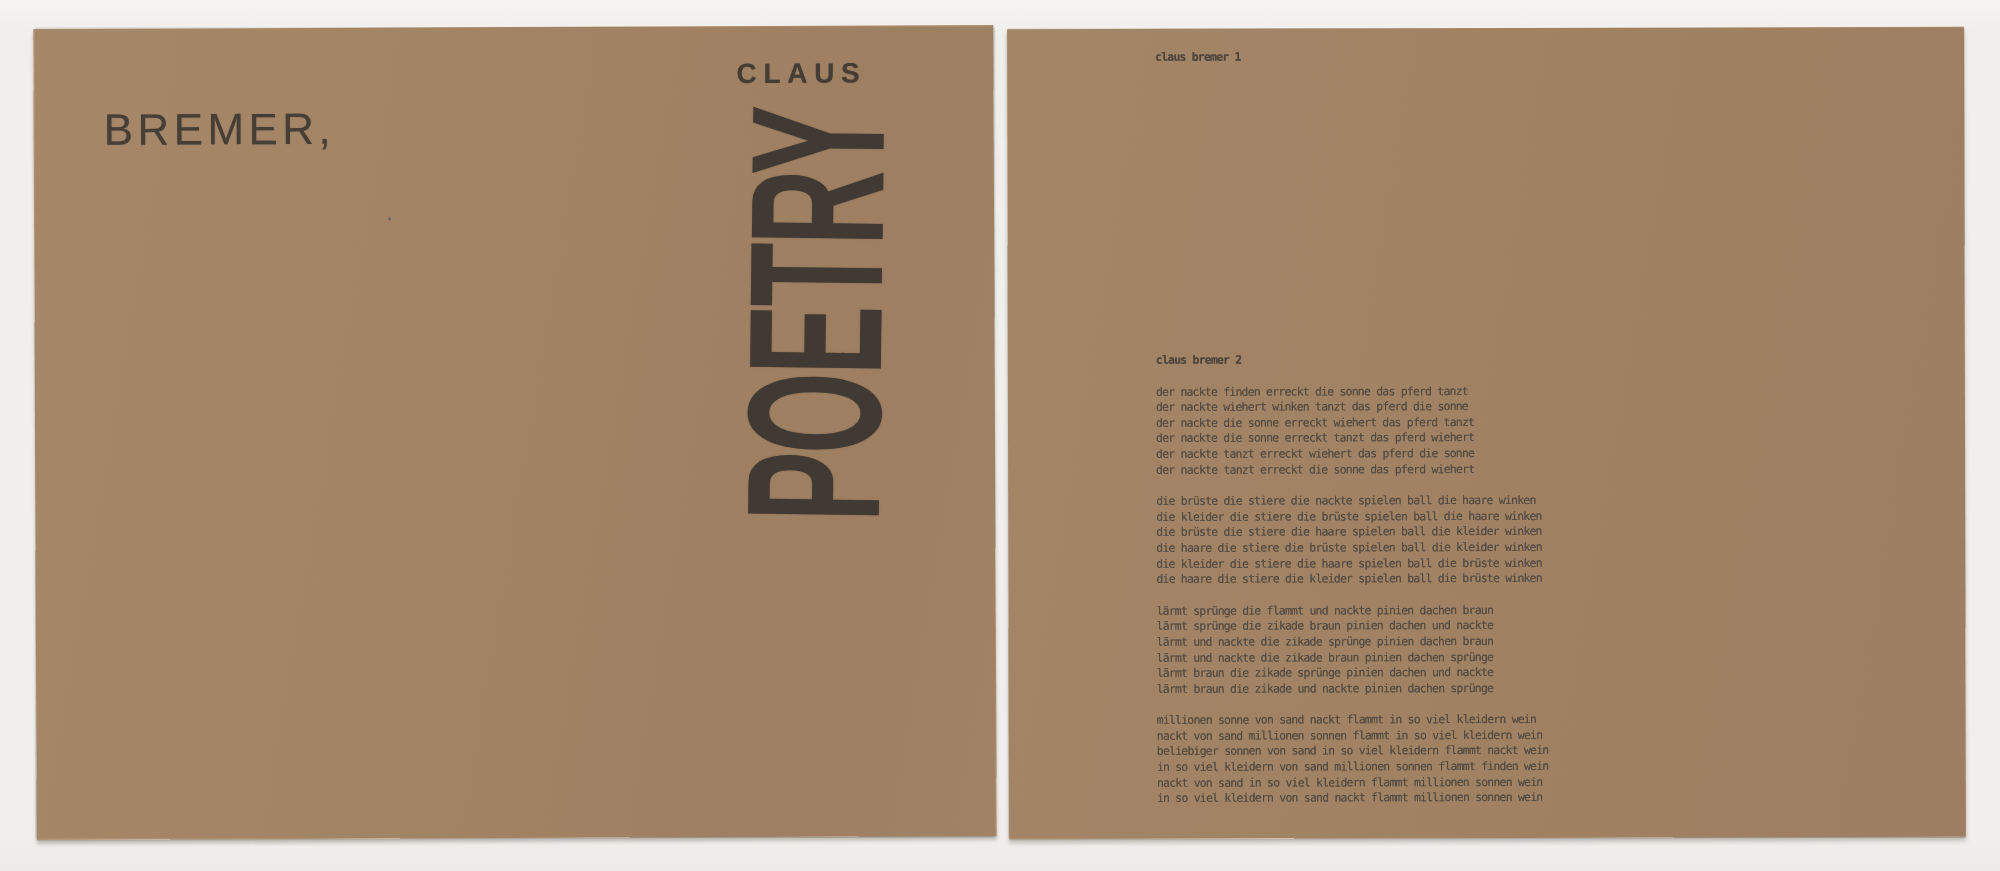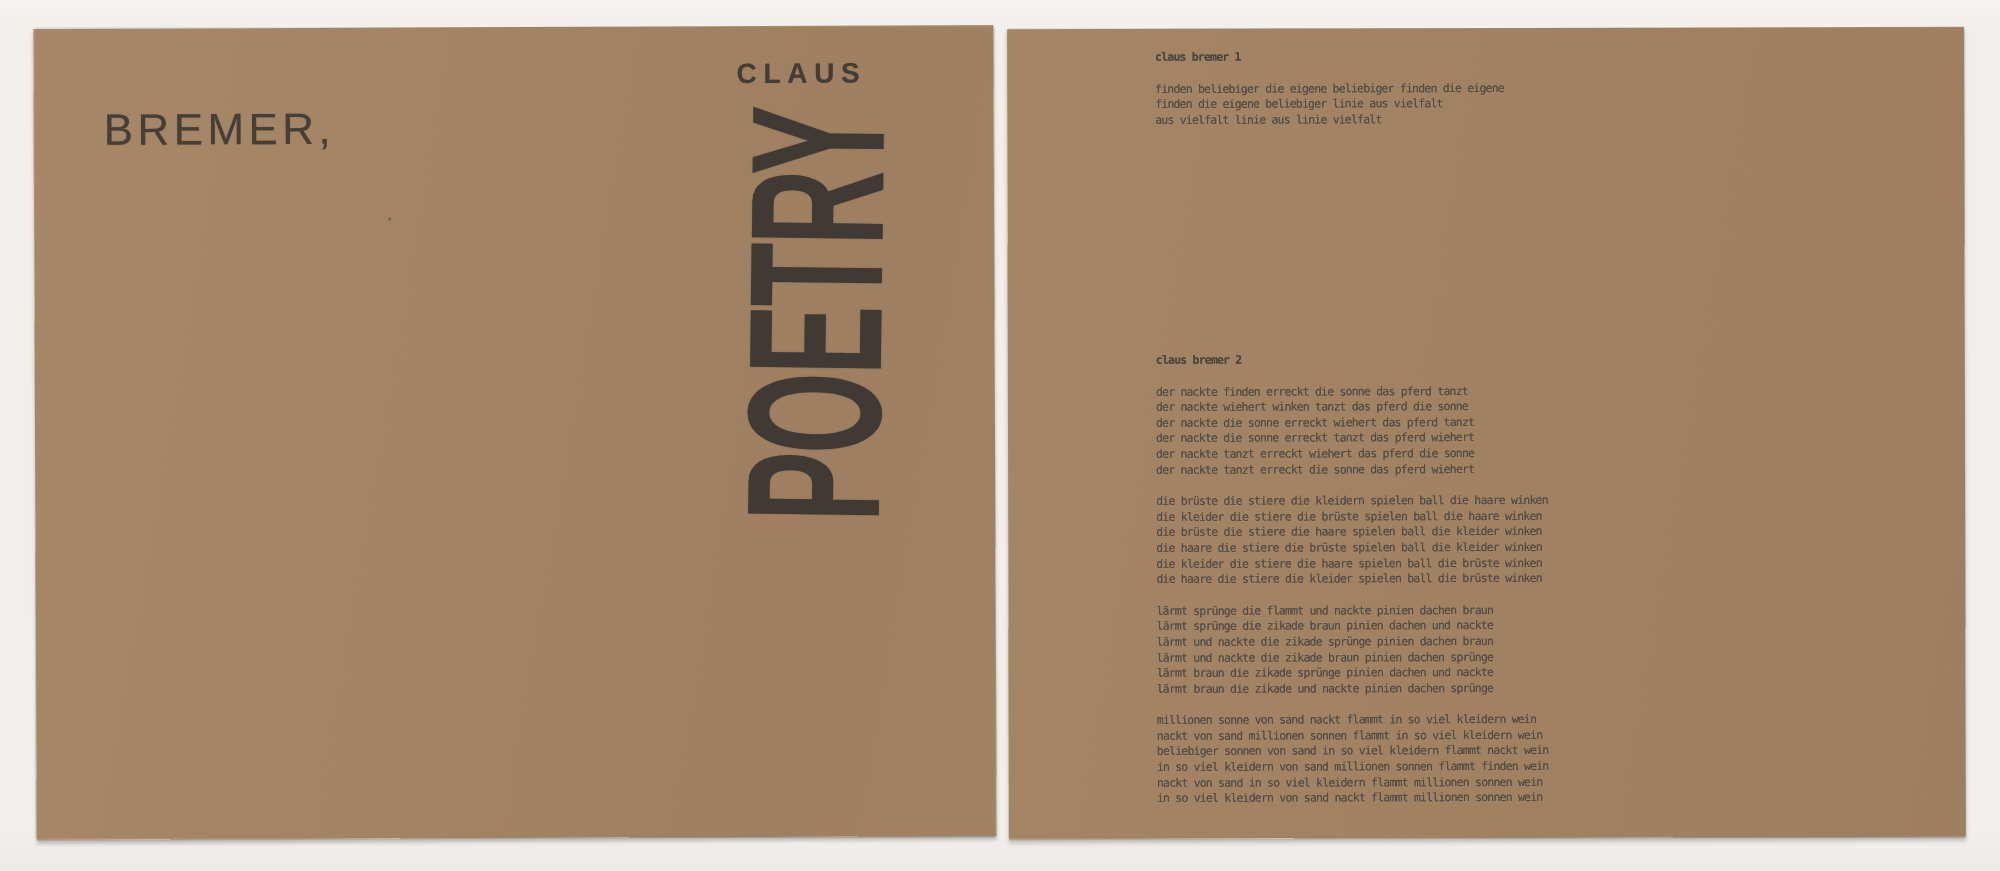--- a/index.html
+++ b/index.html
@@ -134,39 +134,34 @@
     </div>
     <div class="fleck fleck-blue"></div>
     <div class="fleck fleck-dark"></div>
   </div>
 
   <div class="page page-right">
     <div class="poems">
 
       <div class="poem poem-1">
         <div class="poem-title">claus bremer 1</div>
-        <div class="stanza">
-            <div class="line">finden beliebiger die eigene beliebiger finden die eigene</div>
-            <div class="line">finden die eigene beliebiger linie aus vielfalt</div>
-            <div class="line">aus vielfalt linie aus linie vielfalt</div>
-          </div>
       </div>
 
       <div class="poem poem-2">
         <div class="poem-title">claus bremer 2</div>
         <div class="stanza">
             <div class="line">der nackte finden erreckt die sonne das pferd tanzt</div>
             <div class="line">der nackte wiehert winken tanzt das pferd die sonne</div>
             <div class="line">der nackte die sonne erreckt wiehert das pferd tanzt</div>
             <div class="line">der nackte die sonne erreckt tanzt das pferd wiehert</div>
             <div class="line">der nackte tanzt erreckt wiehert das pferd die sonne</div>
             <div class="line">der nackte tanzt erreckt die sonne das pferd wiehert</div>
           </div>
         <div class="stanza">
-            <div class="line">die brüste die stiere die kleidern spielen ball die haare winken</div>
+            <div class="line">die brüste die stiere die nackte spielen ball die haare winken</div>
             <div class="line">die kleider die stiere die brüste spielen ball die haare winken</div>
             <div class="line">die brüste die stiere die haare spielen ball die kleider winken</div>
             <div class="line">die haare die stiere die brüste spielen ball die kleider winken</div>
             <div class="line">die kleider die stiere die haare spielen ball die brüste winken</div>
             <div class="line">die haare die stiere die kleider spielen ball die brüste winken</div>
           </div>
         <div class="stanza">
             <div class="line">lärmt sprünge die flammt und nackte pinien dachen braun</div>
             <div class="line">lärmt sprünge die zikade braun pinien dachen und nackte</div>
             <div class="line">lärmt und nackte die zikade sprünge pinien dachen braun</div>

